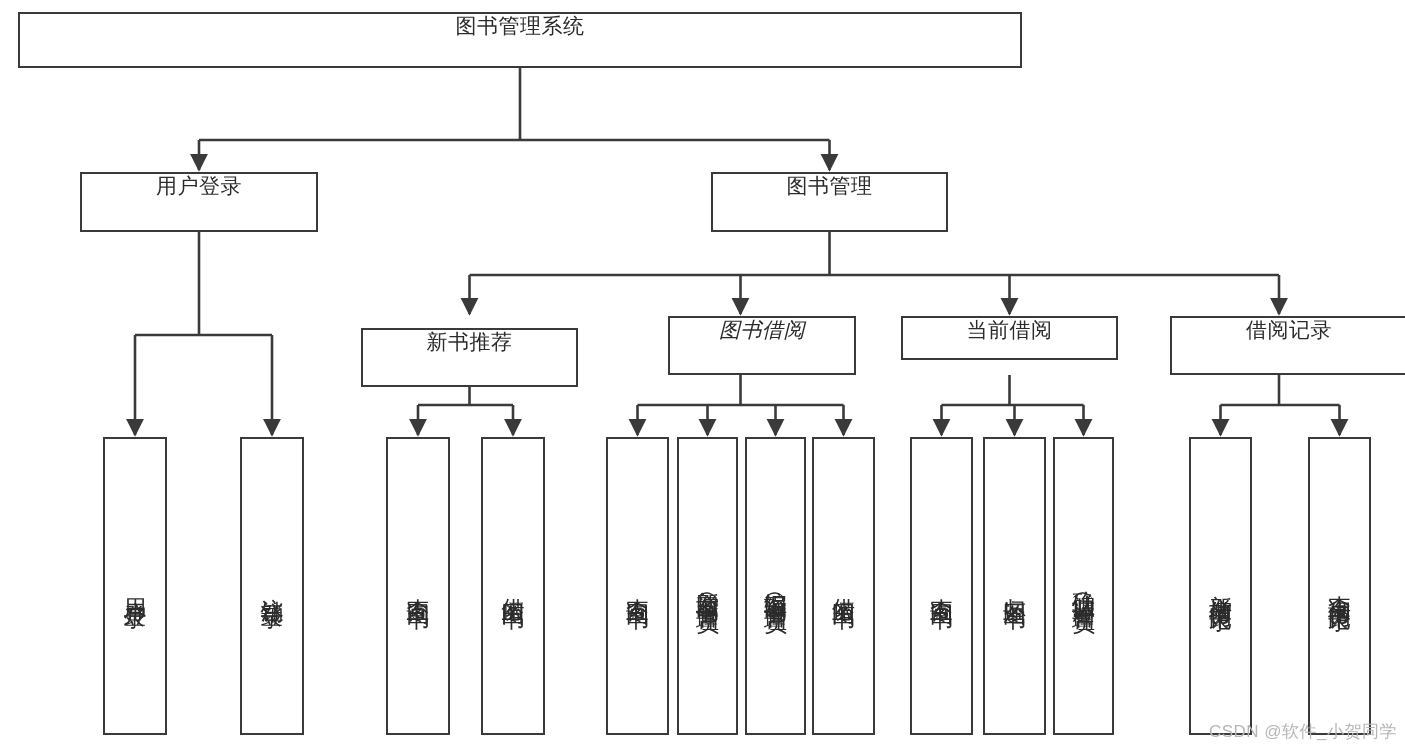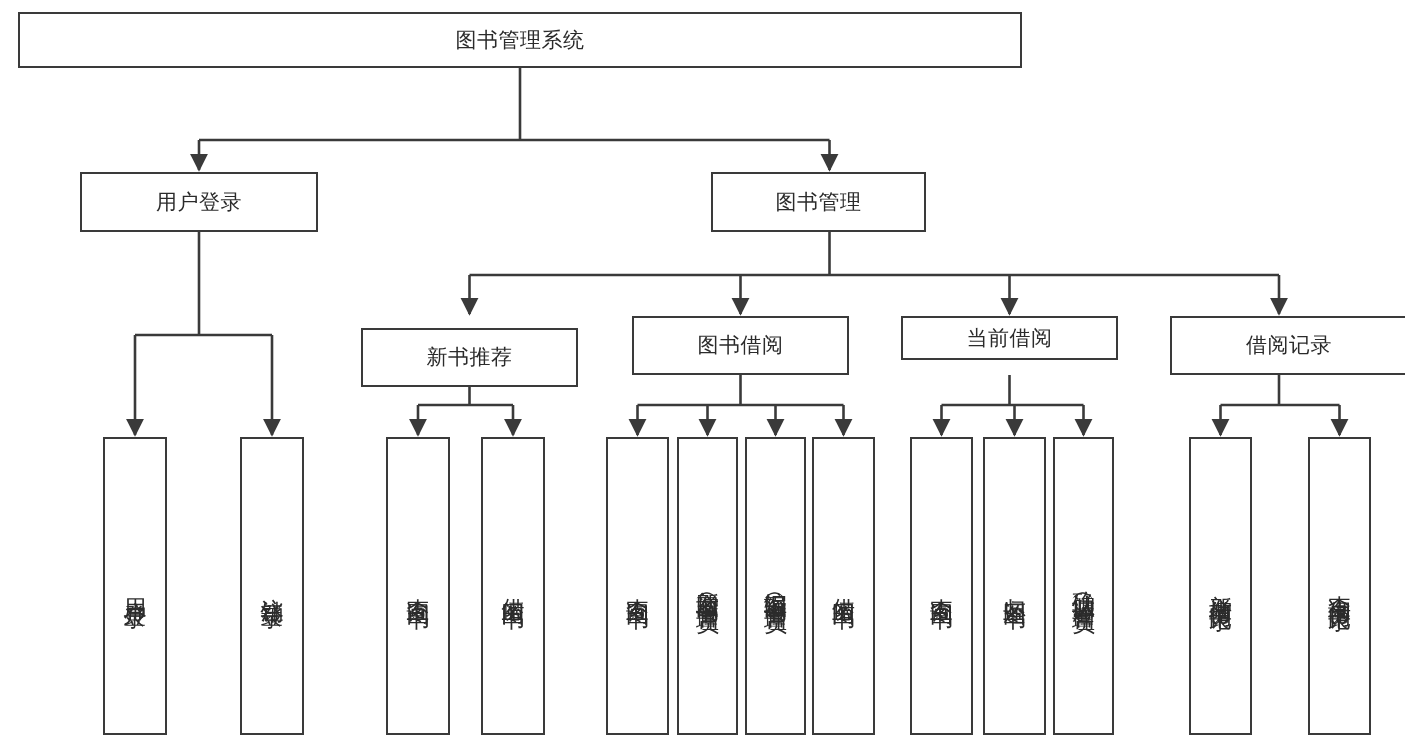--- a/index.html
+++ b/index.html
@@ -24,21 +24,21 @@
     width: 1405px;
     height: 747px;
     pointer-events: none;
   }
   .node {
     position: absolute;
     box-sizing: border-box;
     border: 2px solid #3a3a3a;
     background: #ffffff;
     display: flex;
-    align-items: center;
+    align-items: flex-start;
     justify-content: center;
     color: #2b2b2b;
   }
   .node .label {
     display: block;
     text-align: center;
     line-height: 1.18;
     letter-spacing: 0.5px;
   }
   .node.horiz .label {
@@ -115,27 +115,27 @@
       </g>
   </svg>
 
   <div id="nodes-layer">
       <div class="node horiz" style="left: 18px; top: 12px; width: 1004px; height: 56px;">
         <span class="label">图书管理系统</span>
       </div>
       <div class="node horiz" style="left: 80px; top: 172px; width: 238px; height: 60px;">
         <span class="label">用户登录</span>
       </div>
-      <div class="node horiz" style="left: 711px; top: 172px; width: 215px; height: 60px;">
+      <div class="node horiz" style="left: 711px; top: 172px; width: 237px; height: 60px;">
         <span class="label">图书管理</span>
       </div>
       <div class="node horiz" style="left: 361px; top: 316px; width: 217px; height: 59px; margin-top: 12px;">
         <span class="label">新书推荐</span>
       </div>
-      <div class="node horiz" style="left: 632px; top: 316px; width: 217px; height: 59px;">
+      <div class="node horiz" style="left: 668px; top: 316px; width: 188px; height: 59px; font-style: italic;">
         <span class="label">图书借阅</span>
       </div>
       <div class="node horiz" style="left: 901px; top: 316px; width: 217px; height: 44px;">
         <span class="label">当前借阅</span>
       </div>
       <div class="node horiz" style="left: 1170px; top: 316px; width: 238px; height: 59px;">
         <span class="label">借阅记录</span>
       </div>
       <div class="node vert" style="left: 103px; top: 437px; width: 64px; height: 298px;">
         <span class="label">用户登录</span>
@@ -171,13 +171,14 @@
         <span class="label">确认归还（管理员）</span>
       </div>
       <div class="node vert" style="left: 1189px; top: 437px; width: 63px; height: 298px;">
         <span class="label">新增借阅记录</span>
       </div>
       <div class="node vert" style="left: 1308px; top: 437px; width: 63px; height: 298px;">
         <span class="label">查询借阅记录</span>
       </div>
     </div>
 
+  <div id="watermark">CSDN @软件_小贺同学</div>
 </div>
 
 </body></html>

